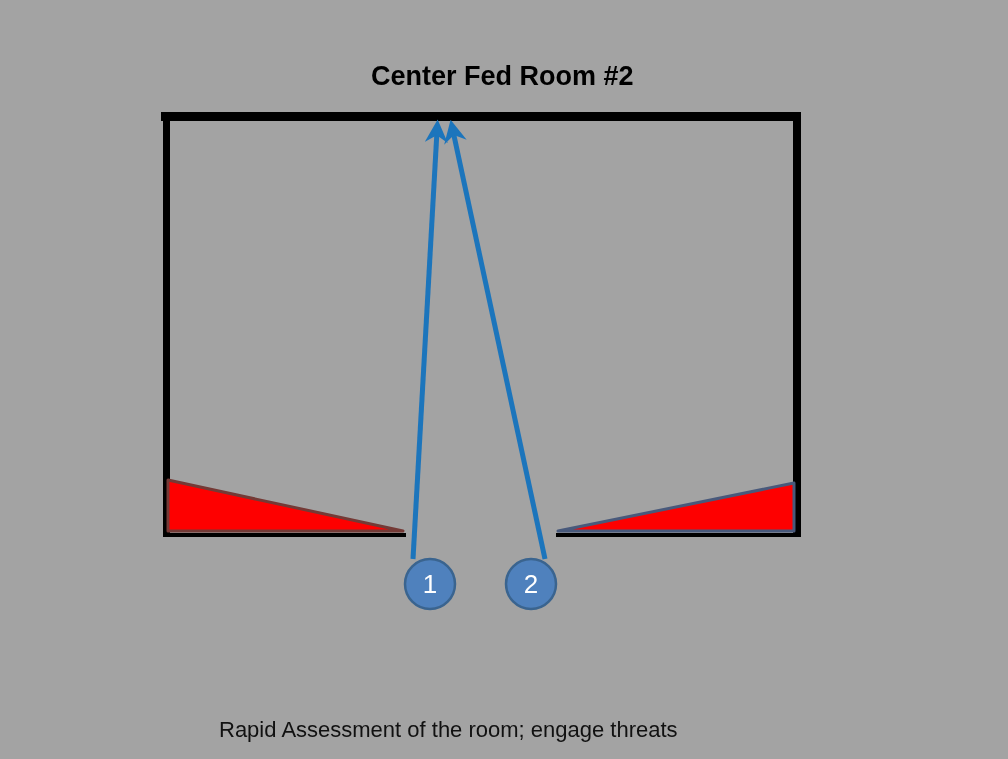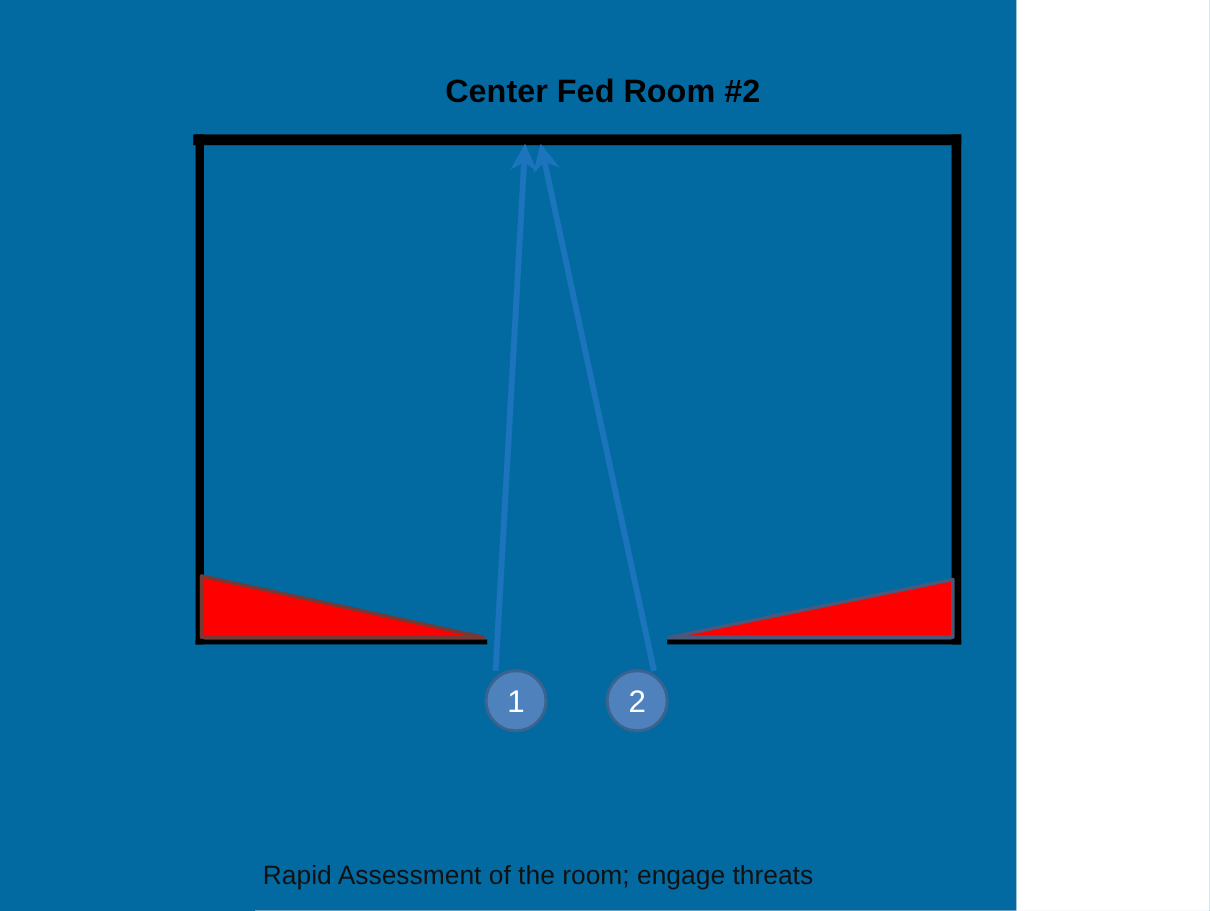--- a/index.html
+++ b/index.html
@@ -3,23 +3,23 @@
 <meta charset="utf-8">
 <style>
   html, body {
     margin: 0;
     padding: 0;
     background: #ffffff;
     font-family: "Liberation Sans", sans-serif;
   }
   #slide-canvas {
     position: relative;
-    width: 847px;
+    width: 1008px;
     height: 759px;
-    background: #0369a1;
+    background: #a3a3a3;
     overflow: hidden;
   }
   .slide-title {
     position: absolute;
     left: 371px;
     top: 61px;
     font-size: 27px;
     font-weight: bold;
     color: var(--title-text, #000);
     letter-spacing: 0px;

